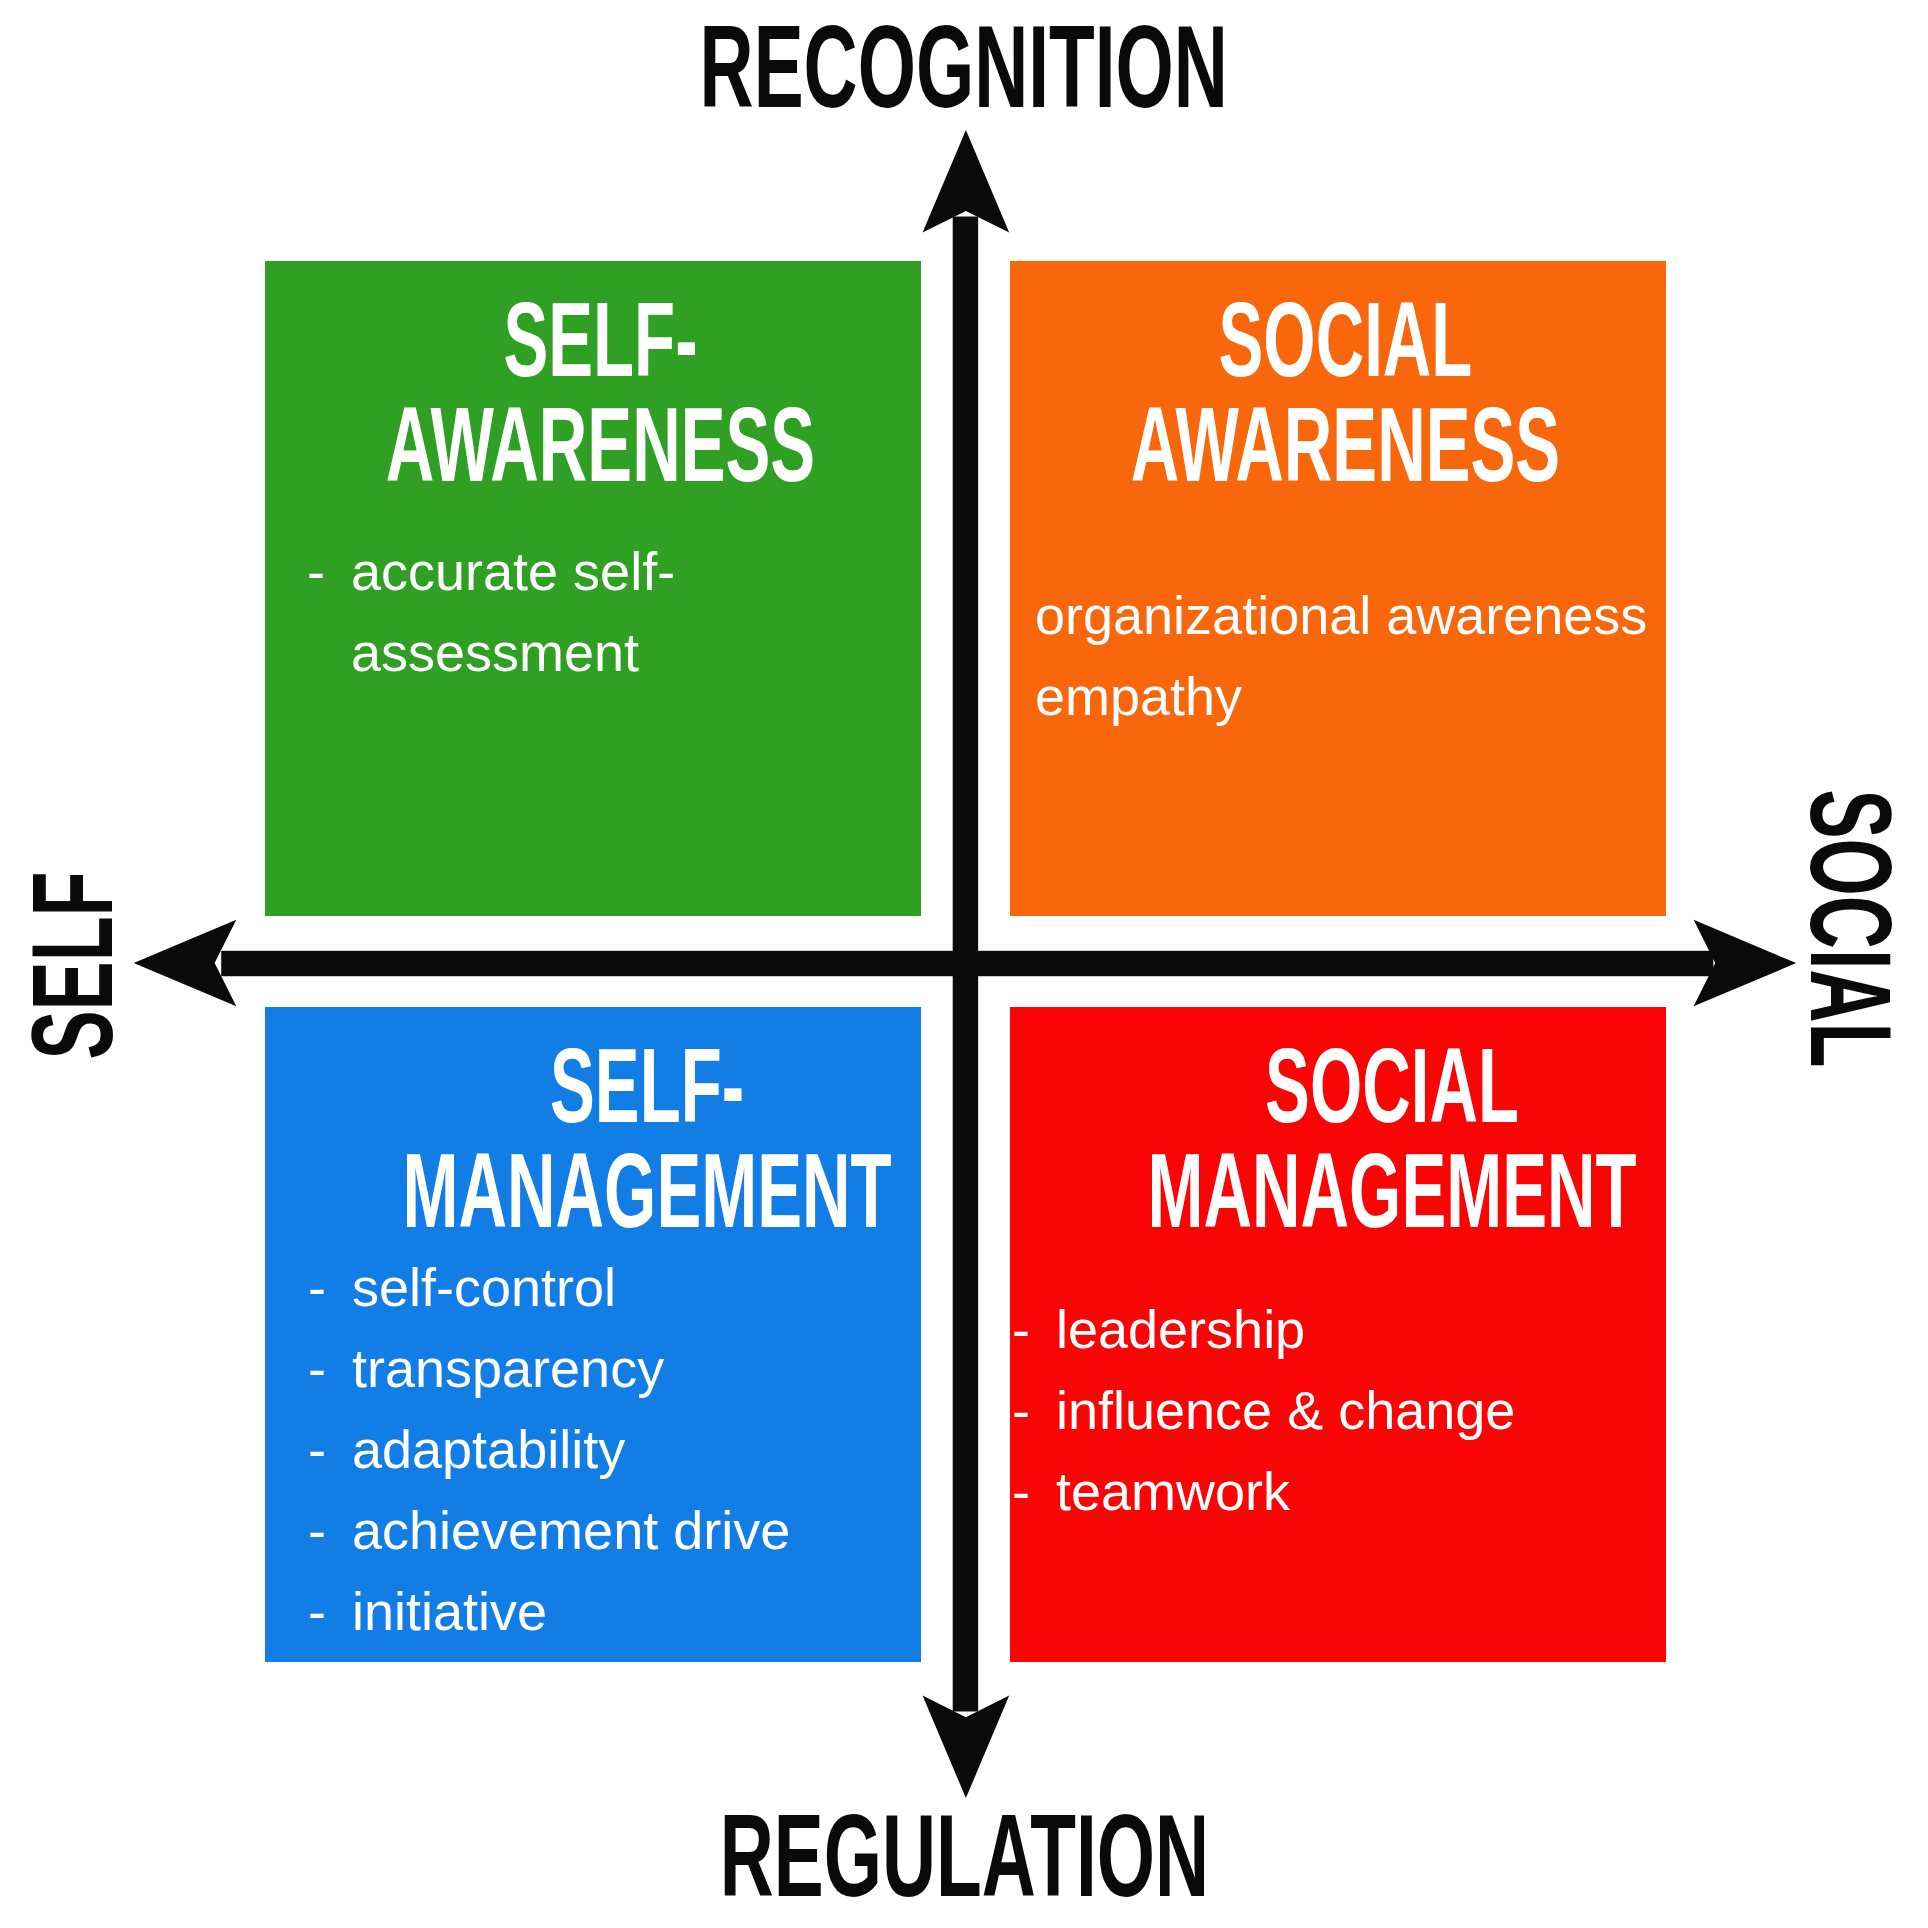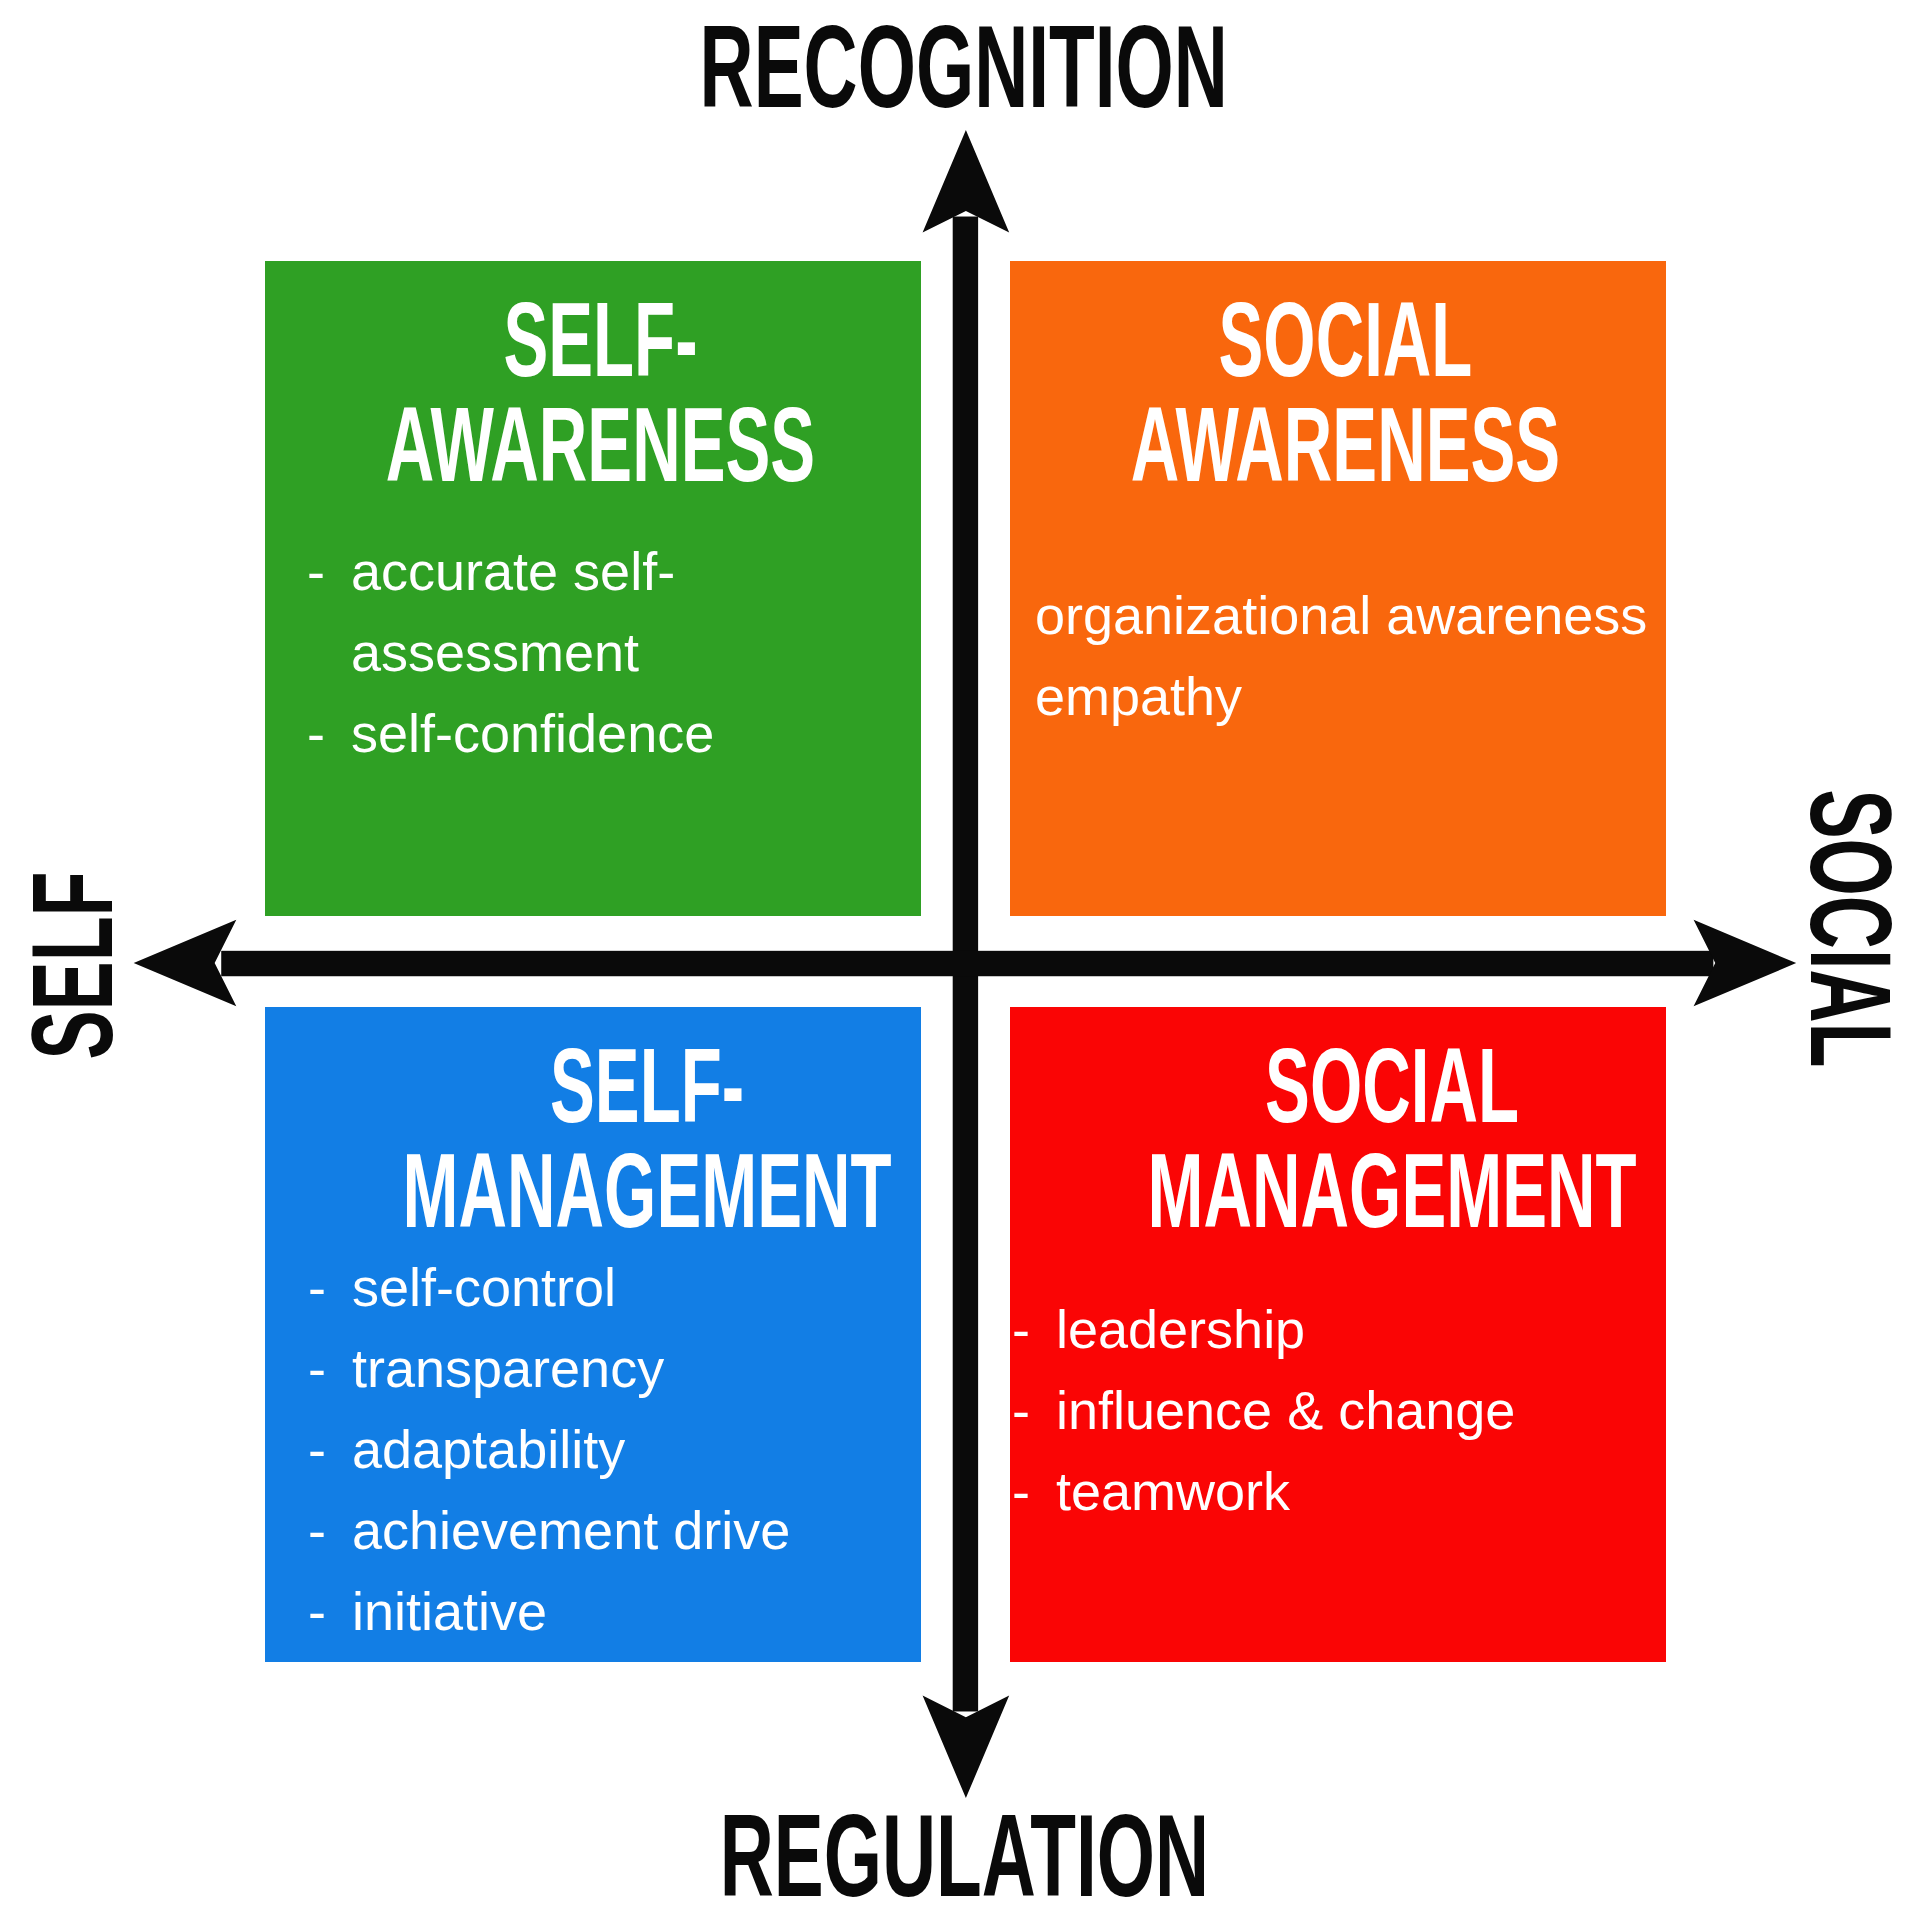--- a/index.html
+++ b/index.html
@@ -62,21 +62,20 @@
   </div>
   <div class="axis-label right">
     <span class="cond rot-cw">SOCIAL</span>
   </div>
 
   <section class="quad q-tl" style="background: rgb(47, 160, 36);">
     <h2 class="q-title"><span class="cond">SELF-
 AWARENESS</span></h2>
     <div class="bullets">
         <div class="bullet"><span class="b-dash">-</span><span class="b-text">accurate self-assessment</span></div>
-        <div class="bullet"><span class="b-dash">-</span><span class="b-text">self-confidence</span></div>
       </div>
   </section>
 
   <section class="quad q-tr" style="background: rgb(249, 103, 13);">
     <h2 class="q-title"><span class="cond">SOCIAL
 AWARENESS</span></h2>
     <div class="bullets">
         <div class="bullet"><span class="b-dash">-</span><span class="b-text">organizational awareness</span></div>
         <div class="bullet"><span class="b-dash">-</span><span class="b-text">empathy</span></div>
       </div>

